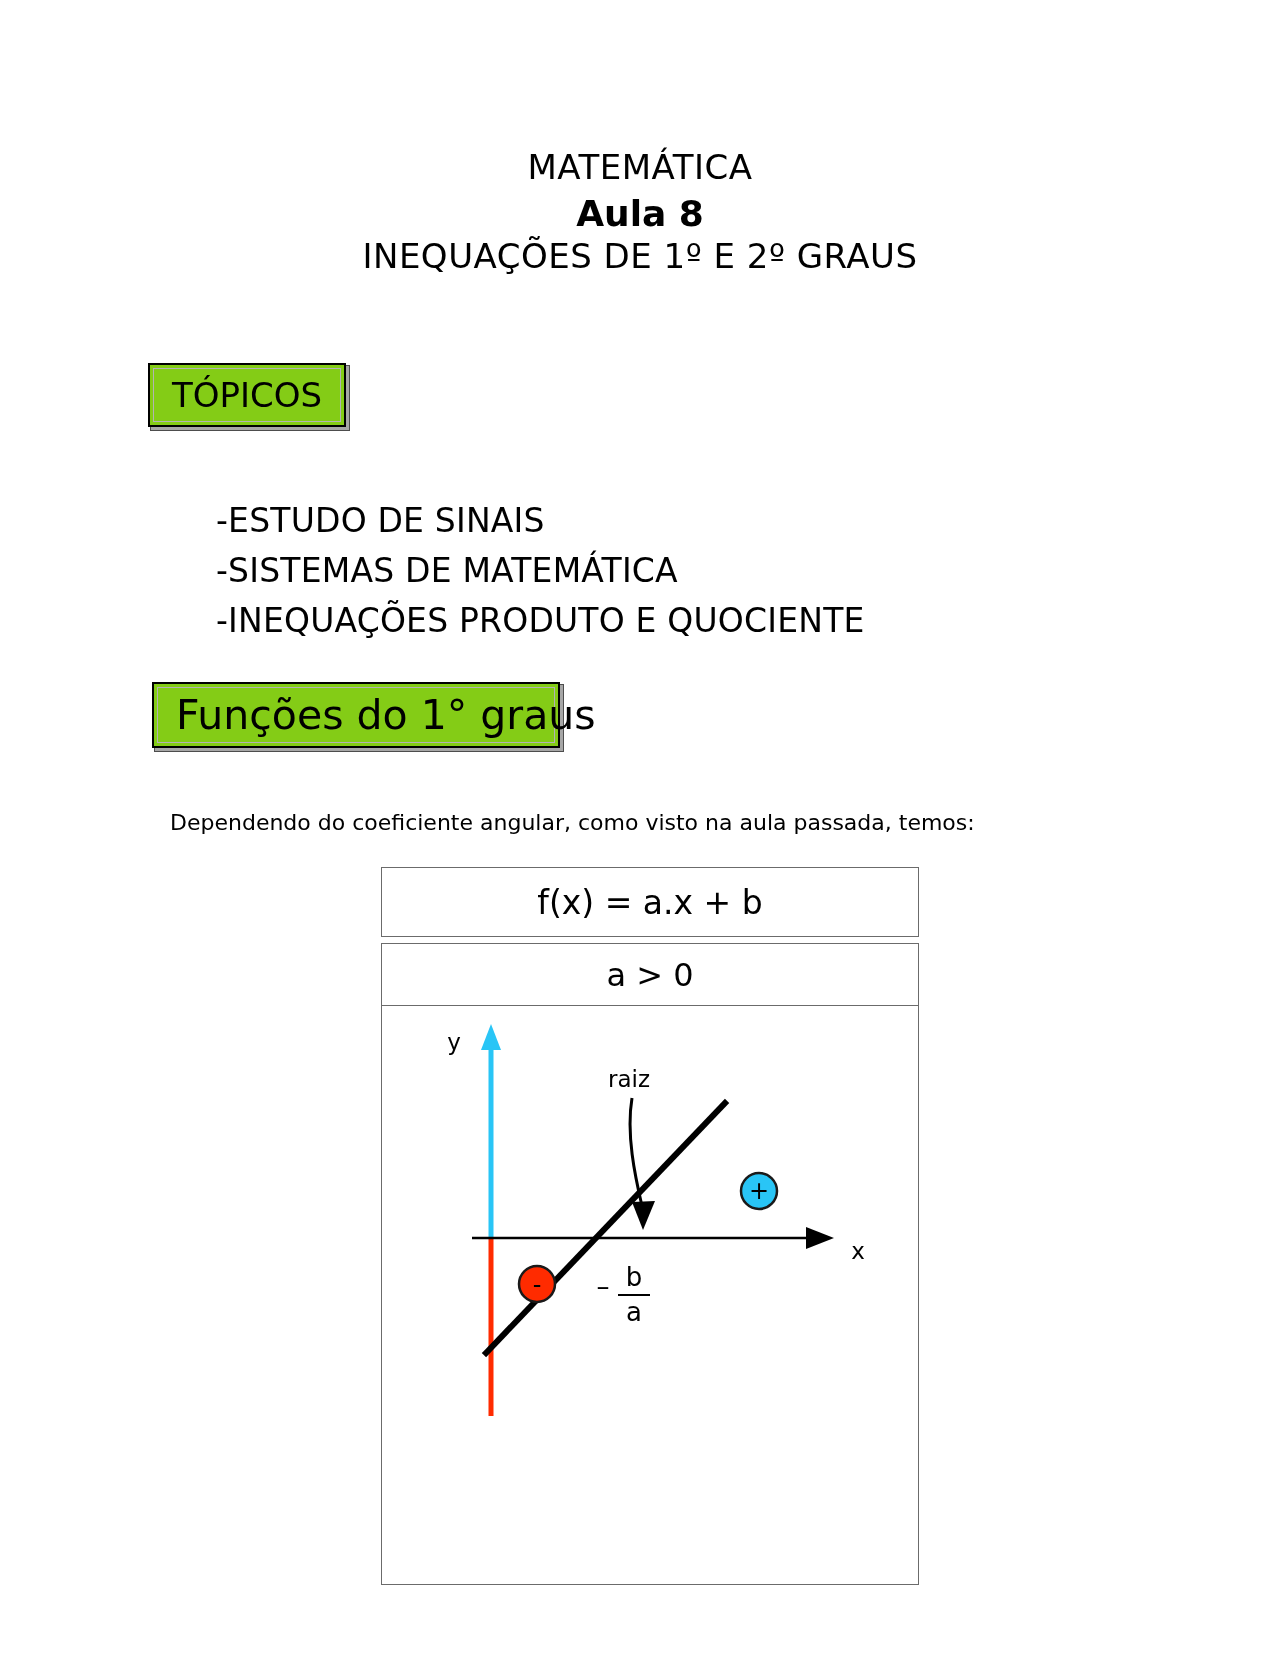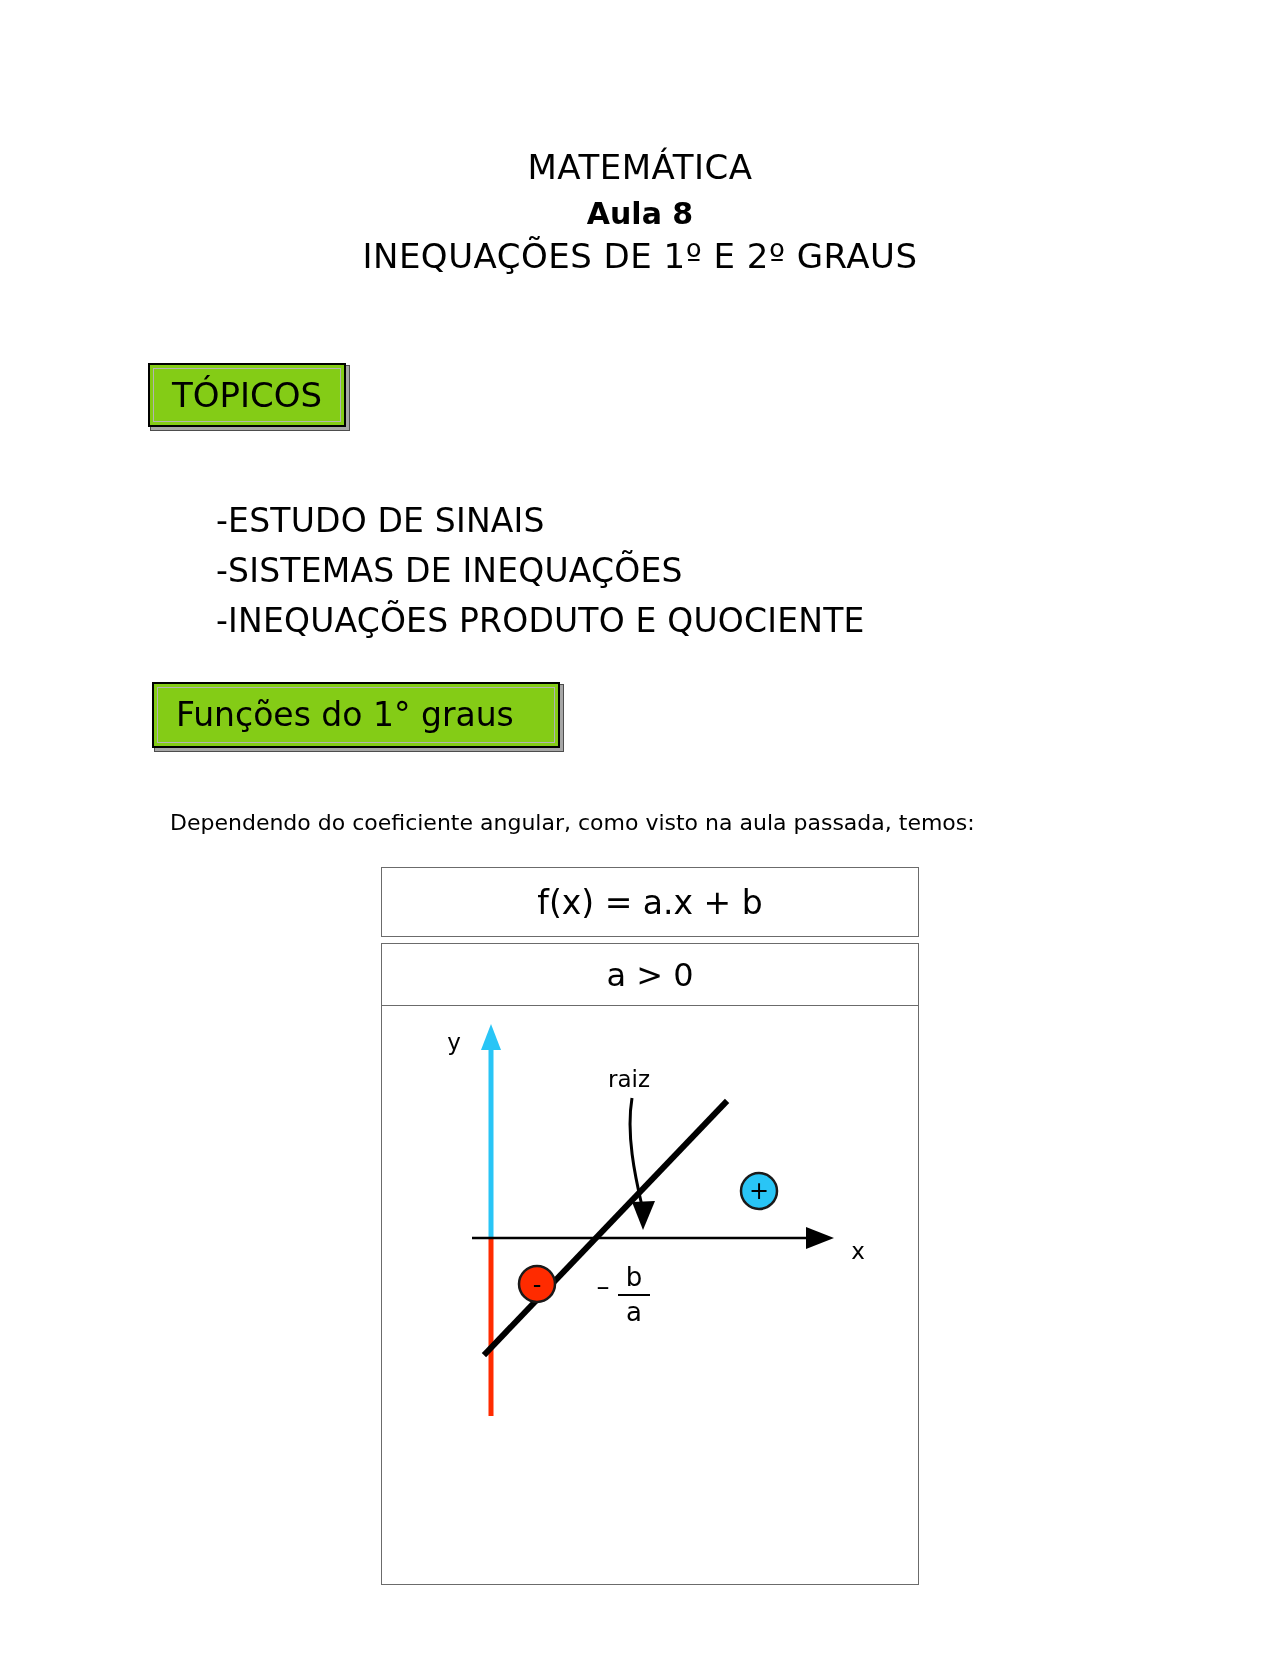--- a/index.html
+++ b/index.html
@@ -23,21 +23,21 @@
     top: 140px;
     width: 1280px;
     text-align: center;
   }
   .title-main {
     font-size: 34px;
     line-height: 54px;
     letter-spacing: 0.5px;
   }
   .title-sub {
-    font-size: 30px;
+    font-size: 36px;
     line-height: 40px;
     font-weight: bold;
   }
   .title-sub2 {
     font-size: 34px;
     line-height: 44px;
     letter-spacing: 0.5px;
   }
 
   
@@ -73,21 +73,21 @@
     top: 363px;
     width: 198px;
     height: 64px;
   }
   #funcoes-box {
     left: 152px;
     top: 682px;
     width: 408px;
     height: 66px;
   }
-  #funcoes-box .box-label { font-size: 33px; }
+  #funcoes-box .box-label { font-size: 41px; }
 
   
   .topics-list {
     position: absolute;
     left: 208px;
     top: 492px;
     font-size: 33px;
     line-height: 42px;
     letter-spacing: 0.2px;
     white-space: nowrap;
@@ -146,21 +146,21 @@
   <div class="title-sub2">INEQUAÇÕES DE 1º E 2º GRAUS</div>
 </div>
 
 <div class="box3d" id="topicos-box">
   <span class="inner-rule"></span>
   <span class="box-label">TÓPICOS</span>
 </div>
 
 <div class="topics-list">
   <div>-ESTUDO DE SINAIS</div>
-  <div>-SISTEMAS DE INEQUAÇÕES</div>
+  <div>-SISTEMAS DE MATEMÁTICA</div>
   <div>-INEQUAÇÕES PRODUTO E QUOCIENTE</div>
 </div>
 
 <div class="box3d" id="funcoes-box">
   <span class="inner-rule"></span>
   <span class="box-label">Funções do 1° graus</span>
 </div>
 
 <div class="intro-line">Dependendo do coeficiente angular, como visto na aula passada, temos:</div>
 

